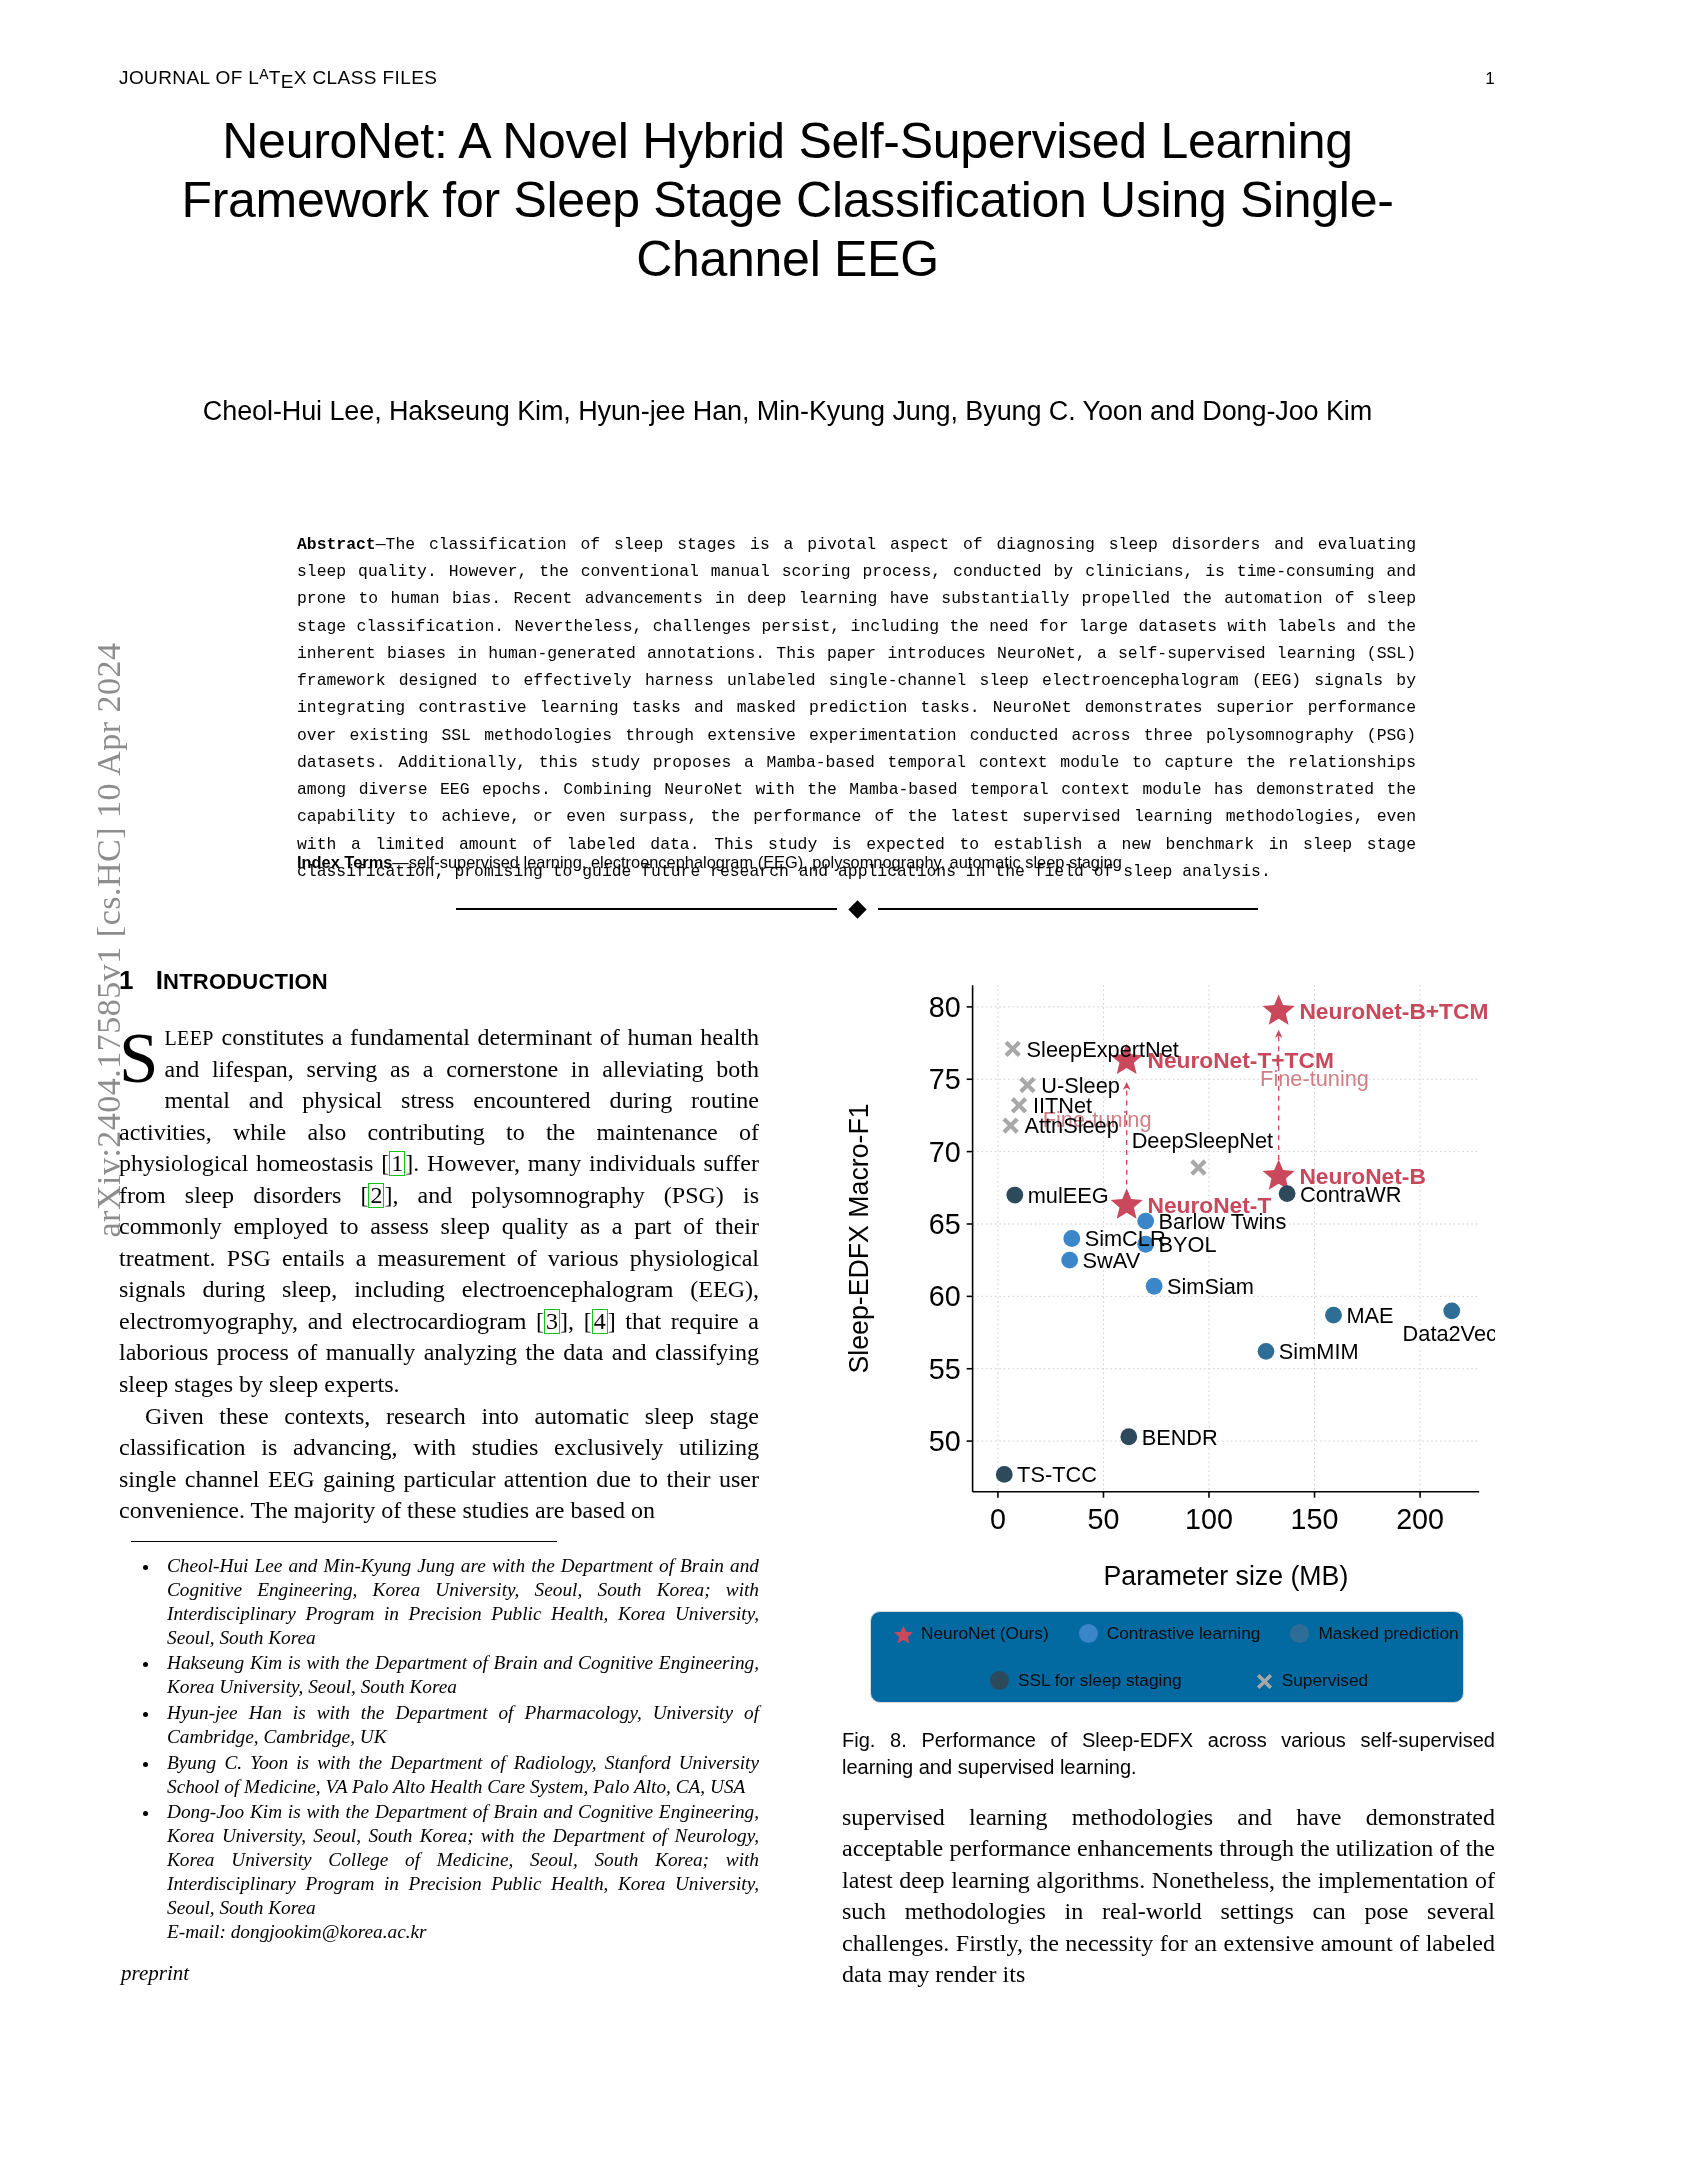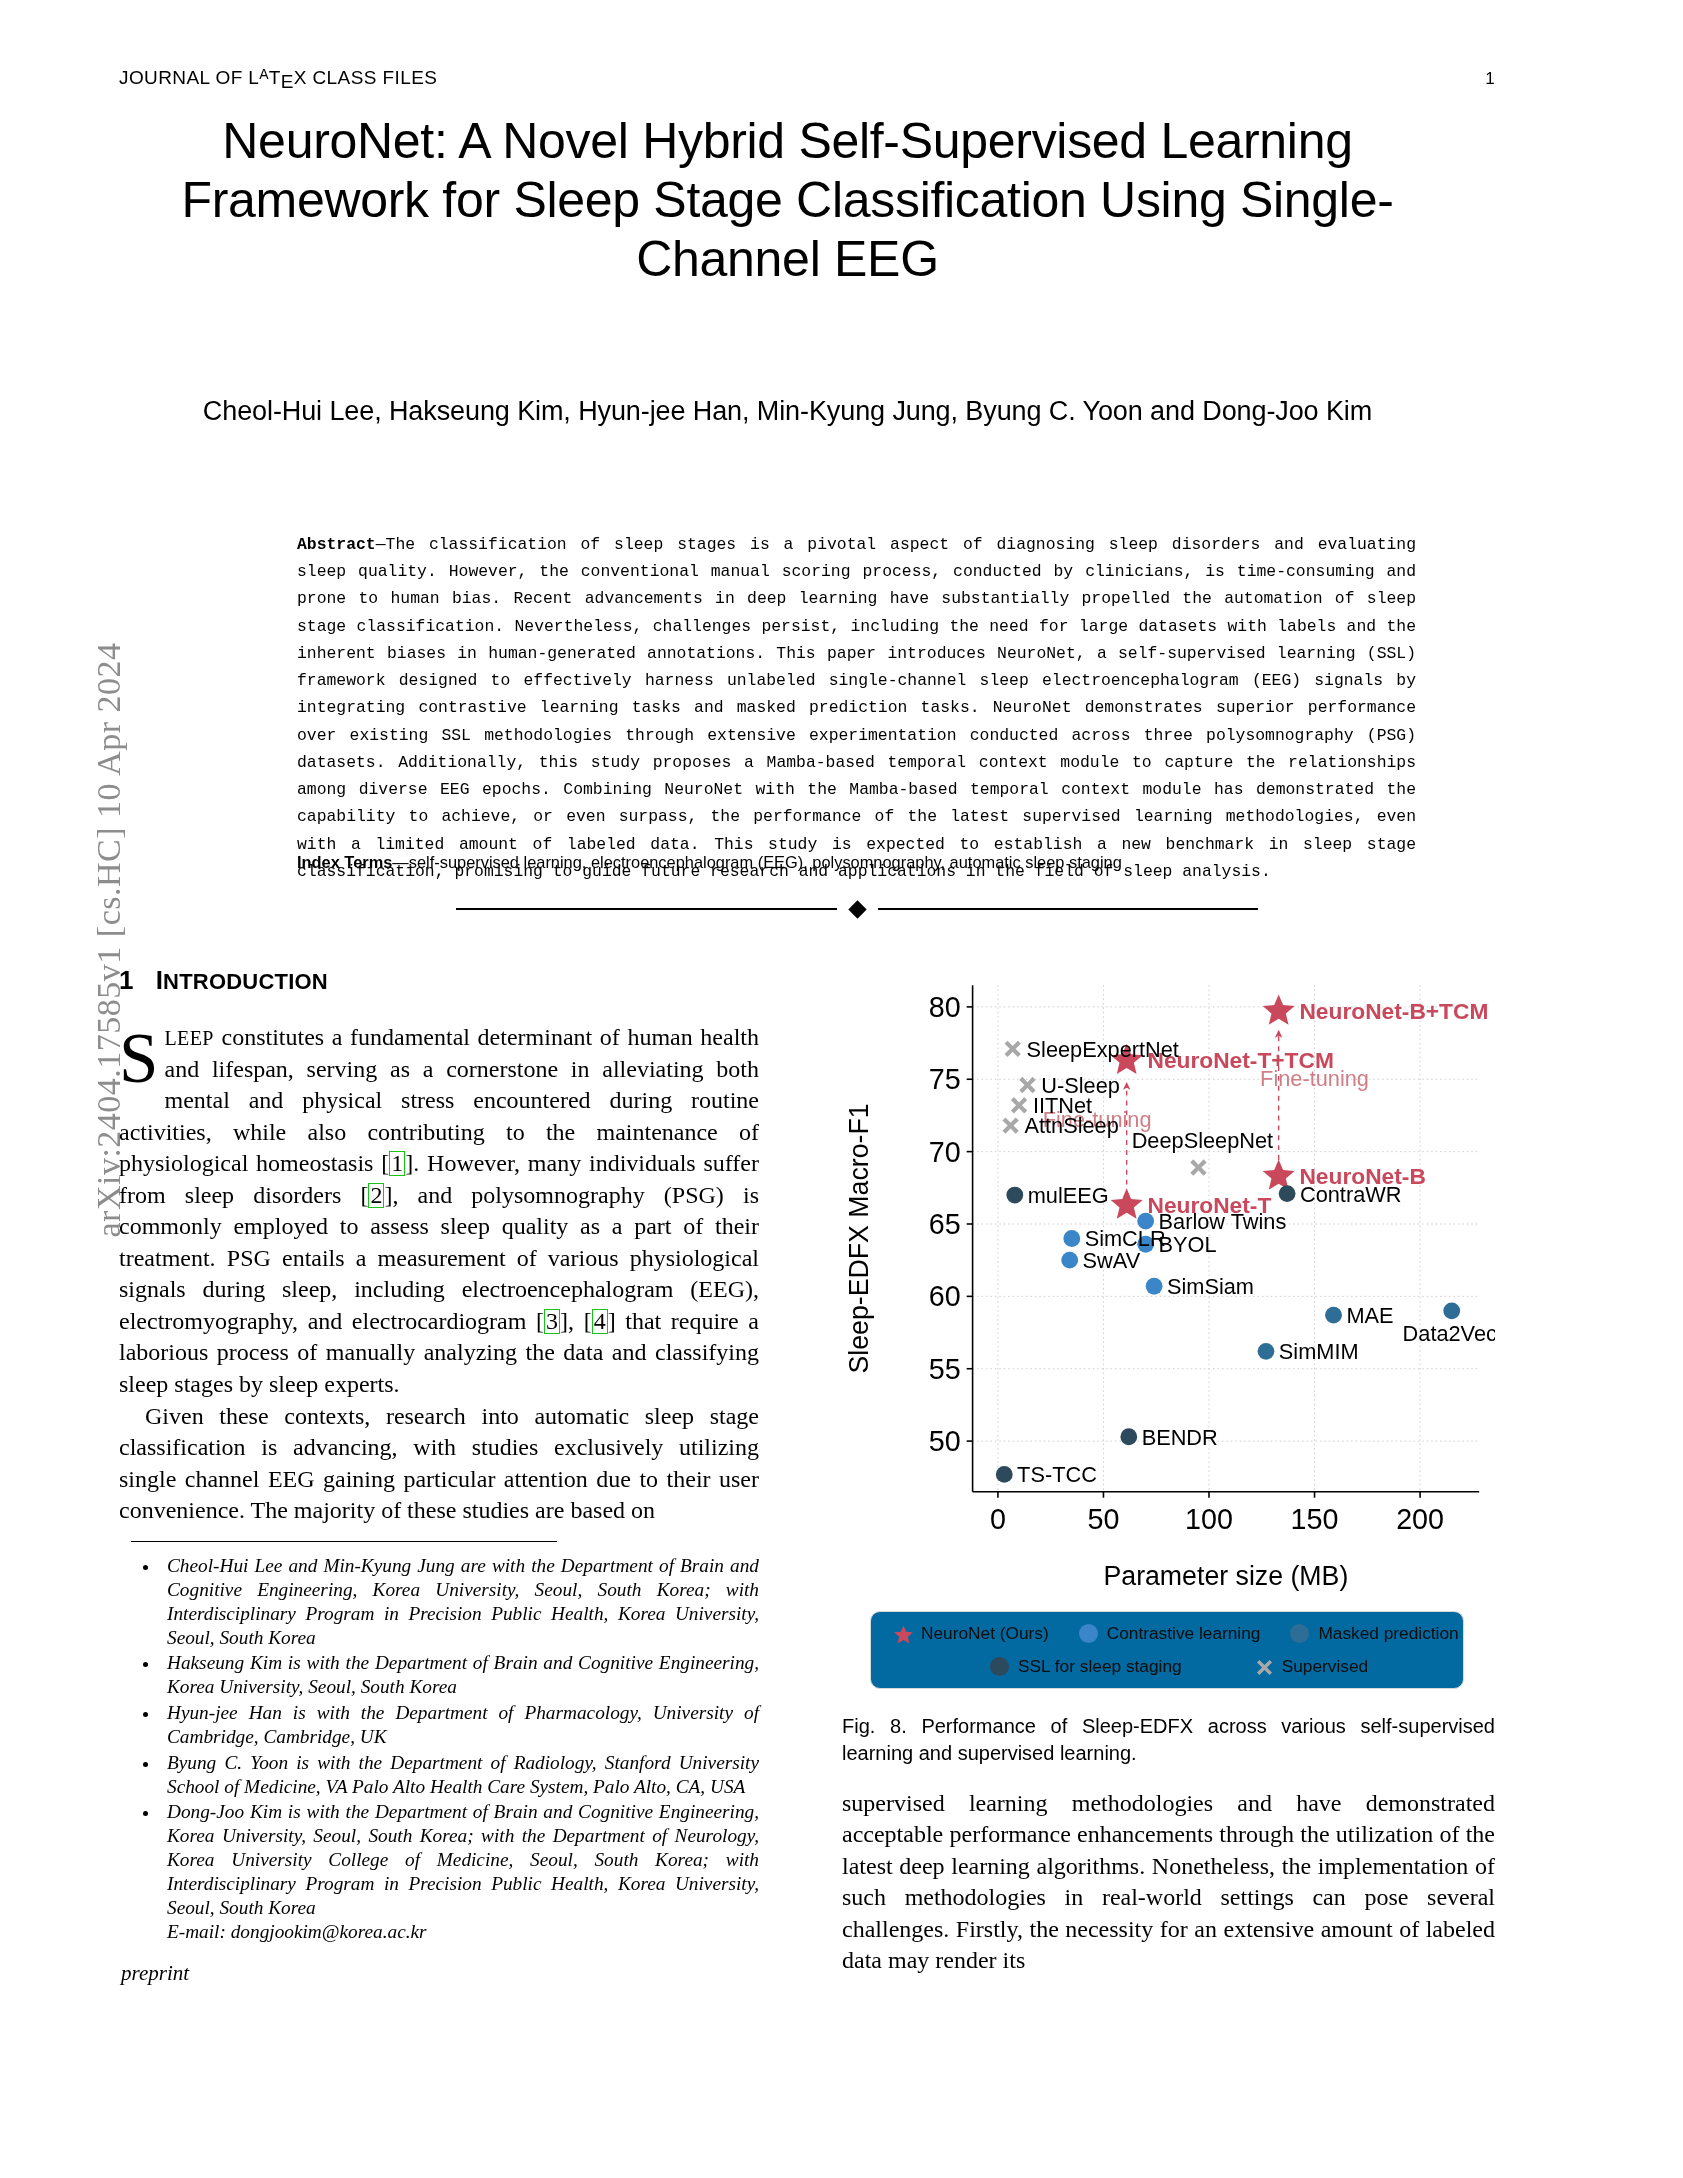--- a/index.html
+++ b/index.html
@@ -158,21 +158,21 @@
   #plot-svg{ display:block; }
 
   #legend-box{
     position:relative; margin:12px 0 0 28px;
     width:594px; padding:11px 0 11px 0;
     border:1.4px solid #d9d9d9; border-radius:10px;
     background:#0369a1;
   }
   .lg-row{ display:flex; align-items:center; }
   .lg-row.r1{ justify-content:flex-start; padding-left:22px; }
-  .lg-row.r2{ justify-content:flex-start; padding-left:119px; margin-top:12px; }
+  .lg-row.r2{ justify-content:flex-start; padding-left:119px; margin-top:26px; }
   .lg-item{ display:flex; align-items:center; margin-right:30px; white-space:nowrap; }
   .lg-item .txt{
     font-family:"Liberation Sans", sans-serif;
     font-size:17.3px; margin-left:9px; color:#0d0d0d;
   }
   .mk{ width:19px; height:19px; display:inline-block; position:relative; }
   .mk.dot{ border-radius:50%; }
 
   #fig-caption{
     margin:24px 0 0 0; width:653px;

